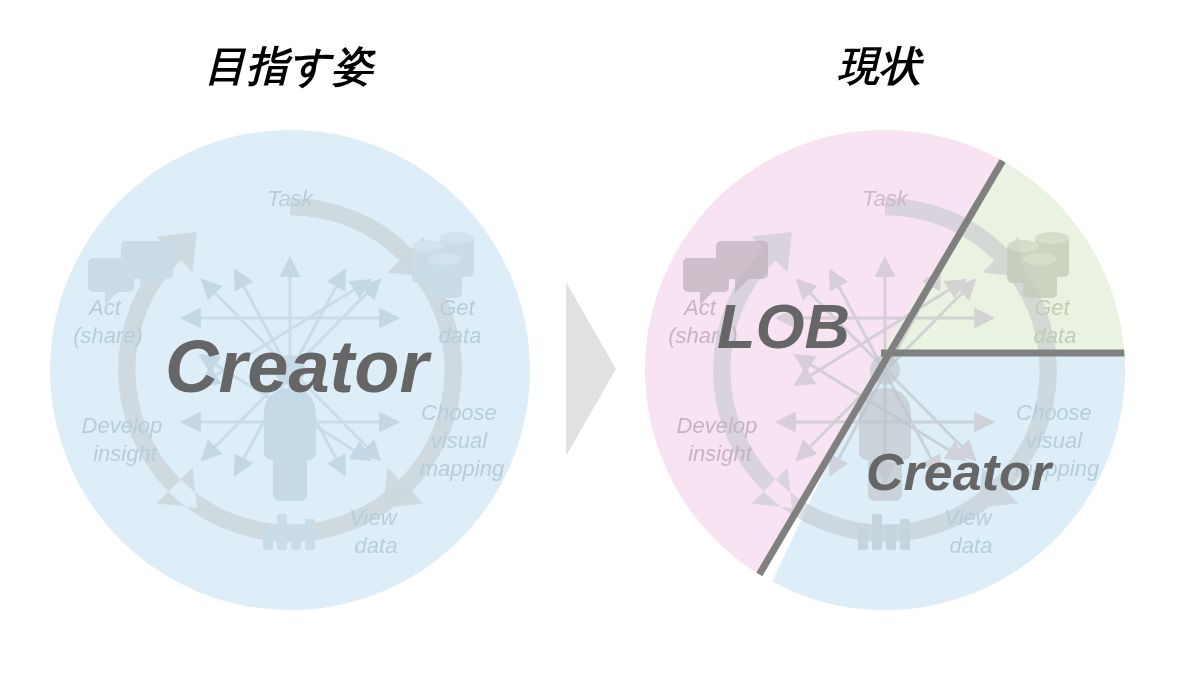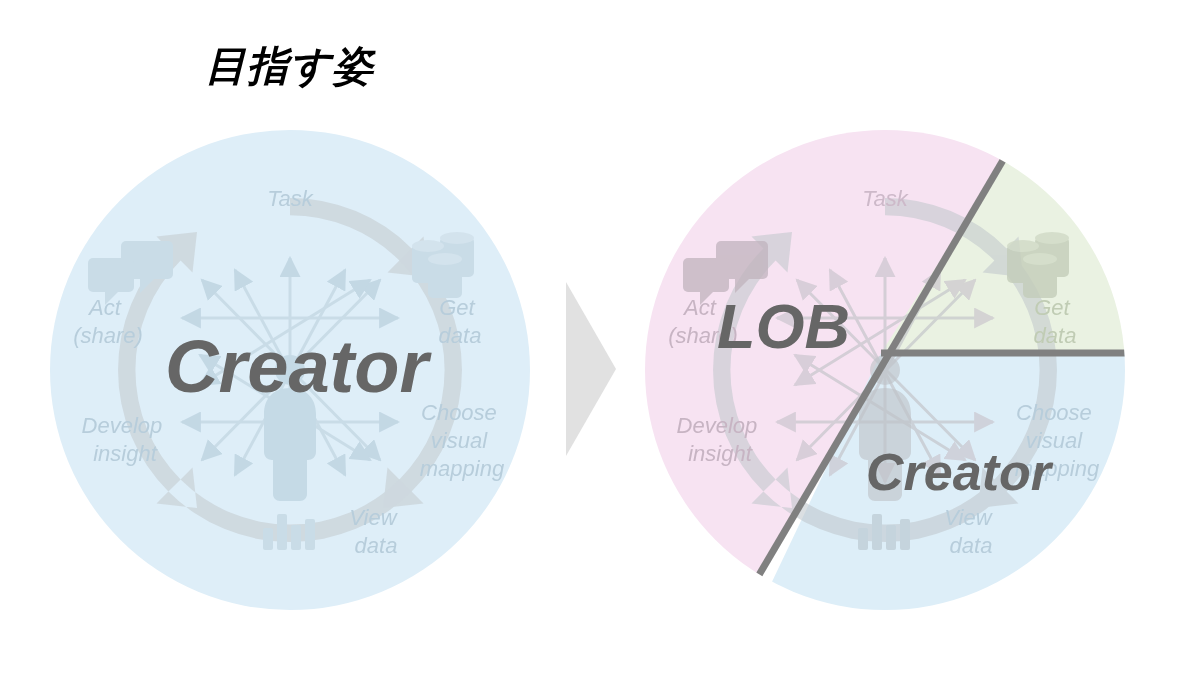--- a/index.html
+++ b/index.html
@@ -37,20 +37,21 @@
   #de-right{font-size:50px;left:981px;top:288px;}
   #creator-right{font-size:52px;left:866px;top:446px;}
   #arrow-mid{position:absolute;left:566px;top:282px;width:50px;height:174px;}
 </style>
 </head>
 <body>
 
 <div class="stage">
 
   <div class="title" id="title-left">目指す姿</div>
+  <div class="title" id="title-right">現状</div>
 
   <div class="panel" id="panel-left">
     <svg viewBox="0 0 480 480" xmlns="http://www.w3.org/2000/svg">
       <defs>
 
         <marker id="netArrowL" viewBox="0 0 10 10" refX="9" refY="5" markerWidth="7" markerHeight="7" orient="auto-start-reverse">
           <path d="M0,0 L10,5 L0,10 z" fill="#c3d8e4"></path>
         </marker>
         <clipPath id="clipCircleL">
             <circle cx="240" cy="240" r="240"></circle>

